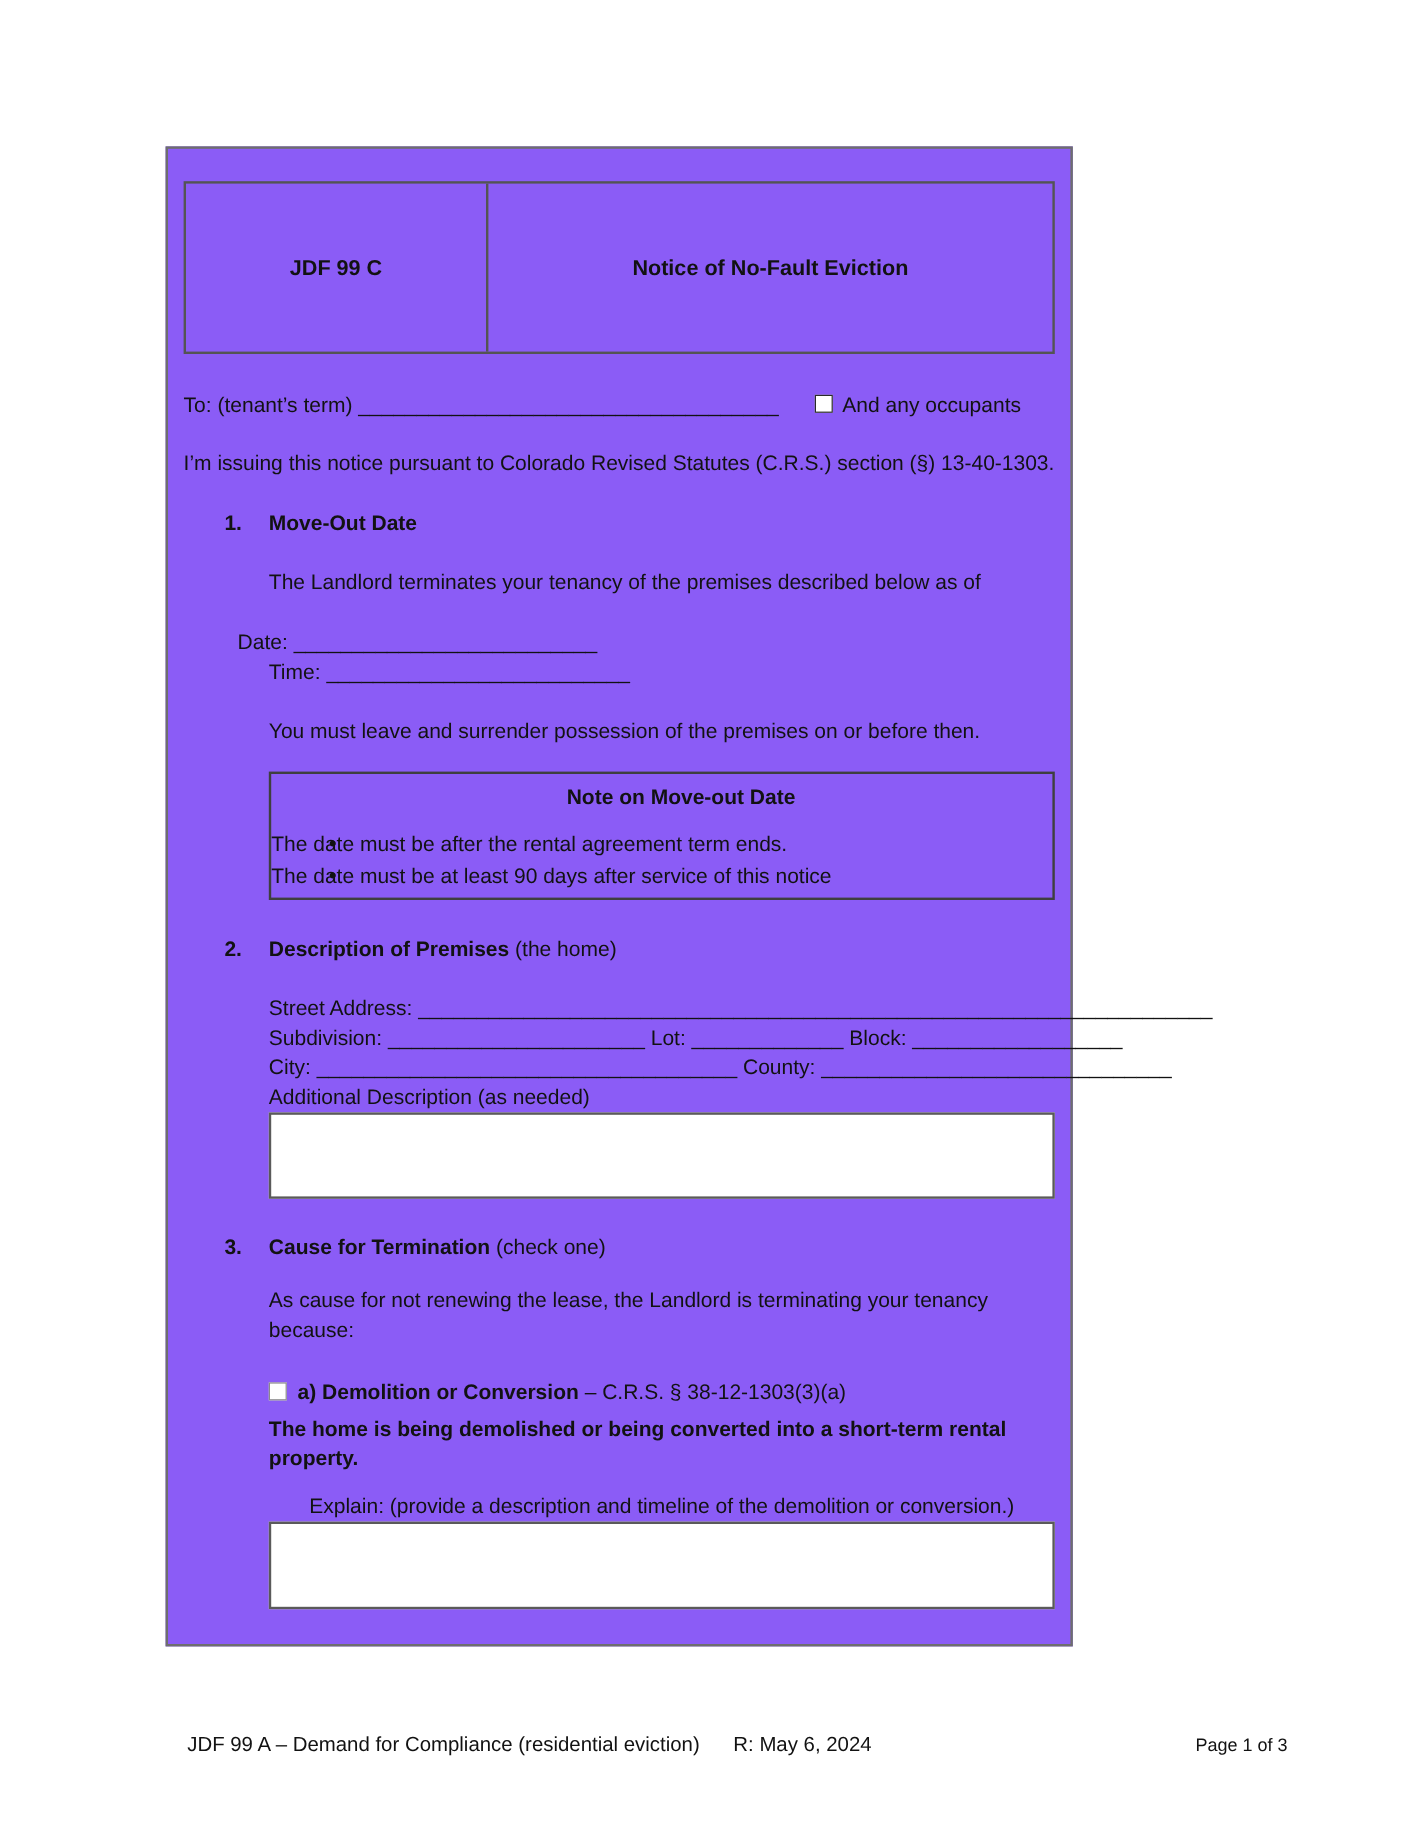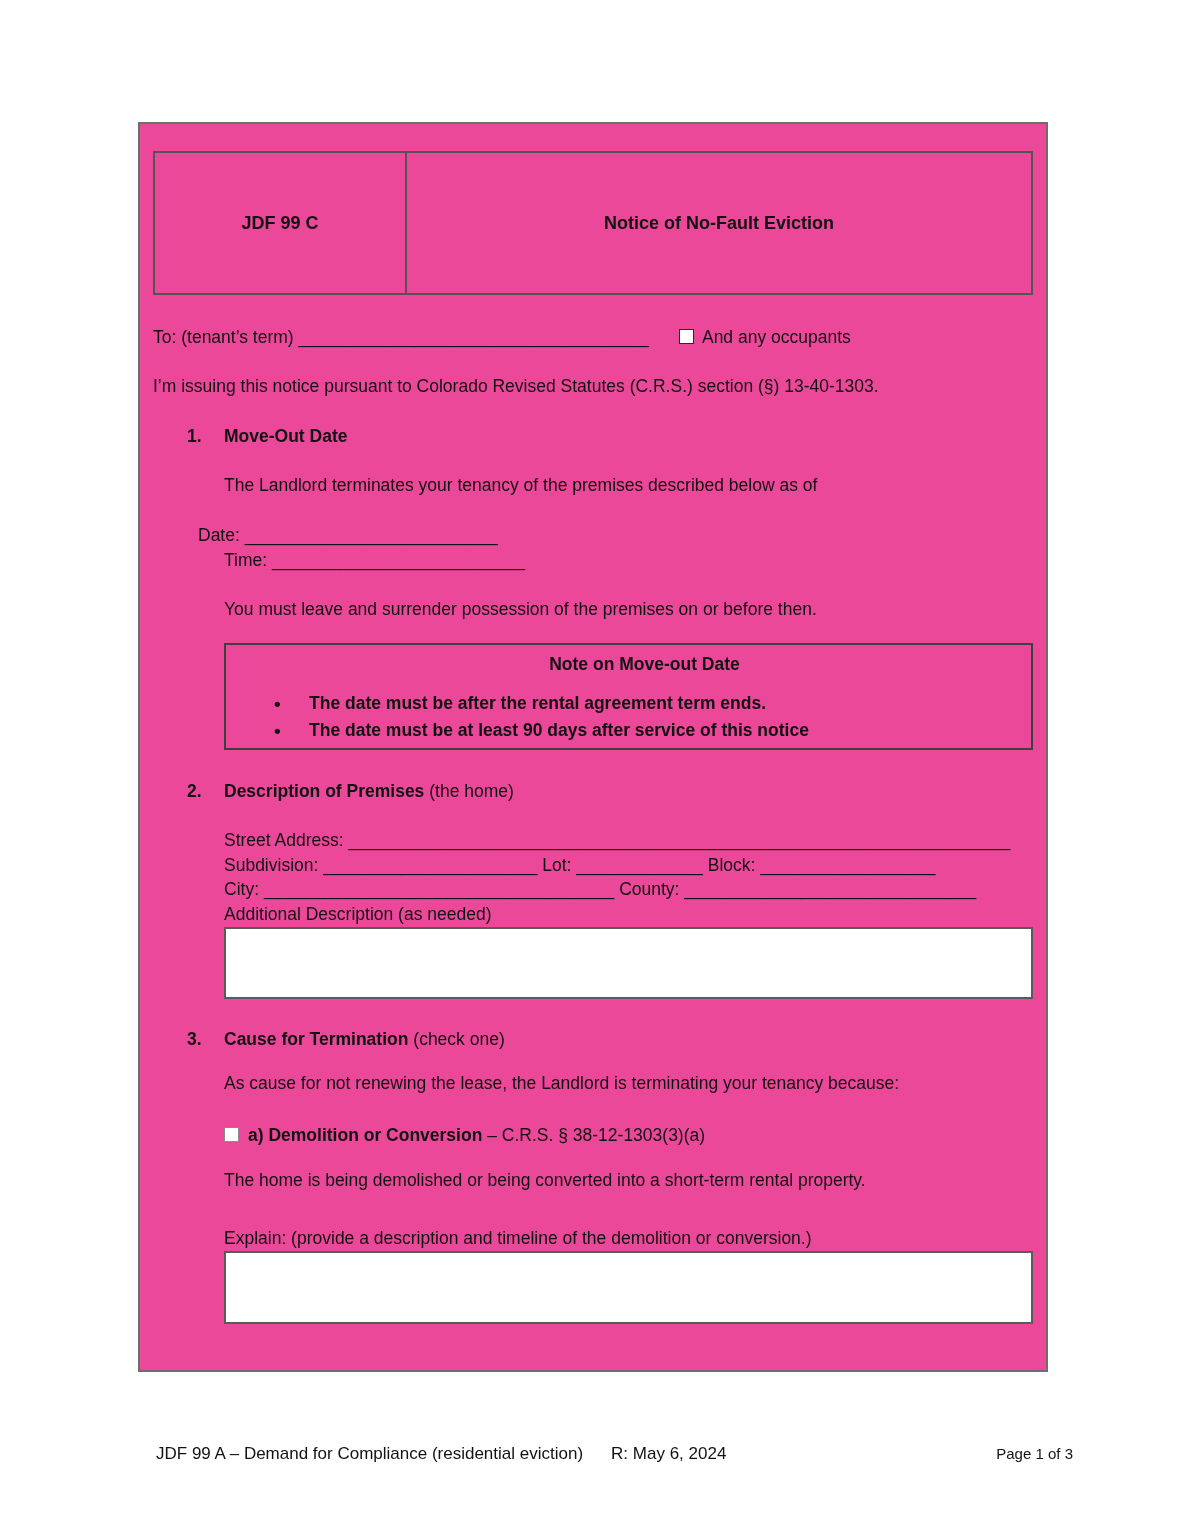--- a/index.html
+++ b/index.html
@@ -8,23 +8,23 @@
     width: 1187px; height: 1536px;
     position: relative;
     font-family: "Liberation Sans", sans-serif;
     color: #121212;
     font-size: 17.5px;
   }
 
   .form-border {
     position: absolute;
     left: 138px; top: 122px;
-    width: 910px; height: 1250px;
+    width: 756px; height: 1250px;
     border: 2px solid #6e6e6e;
-    background: #ec4899;
+    background: #8b5cf6;
   }
   .content { padding: 0 13px; }
 
   
   .header-table {
     margin-top: 27px;
     display: flex;
     border: 2px solid #545454;
     height: 144px;
     width: 100%;
@@ -72,23 +72,21 @@
     margin-top: 22px;
     margin-left: 71px;
     border: 2px solid #3f3f3f;
     height: 107px;
     padding-top: 7px;
   }
   .note-title { text-align: center; font-weight: bold; line-height: 24px; padding-left: 32px; }
   .note-list { margin-top: 14px; list-style: none; }
   .note-list li {
     position: relative;
-    padding-left: 83px;
     line-height: 27px;
-    font-weight: bold;
   }
   .note-list li::before {
     content: "\2022";
     position: absolute;
     left: 48px;
     font-size: 19px;
   }
 
   .addr-line { line-height: 24.5px; white-space: nowrap; }
   .first-addr { margin-top: 25px; }
@@ -99,22 +97,22 @@
     border: 2px solid #5a5a5a;
     background: #fff;
   }
   .desc-box { height: 72px; }
   .explain-box { height: 73px; }
 
   .sec3-intro { margin-top: 20px; line-height: 25px; max-width: 770px; }
   .option-a { margin-top: 27px; line-height: 24px; white-space: nowrap; }
   .option-a .cb { margin-right: 9px; }
   .option-a .bold { font-weight: bold; }
-  .option-a-body { margin-top: 21px; line-height: 24px; }
-  .explain-label { margin-top: 34px; line-height: 24px; }
+  .option-a-body { margin-top: 7px; line-height: 24px; font-weight: bold; }
+  .explain-label { margin-top: 16px; line-height: 24px; text-align: center; }
 
   .page-footer {
     position: absolute;
     left: 156px; top: 1444px;
     width: 917px;
     display: flex;
     align-items: baseline;
     font-size: 17px;
     white-space: nowrap;
   }

